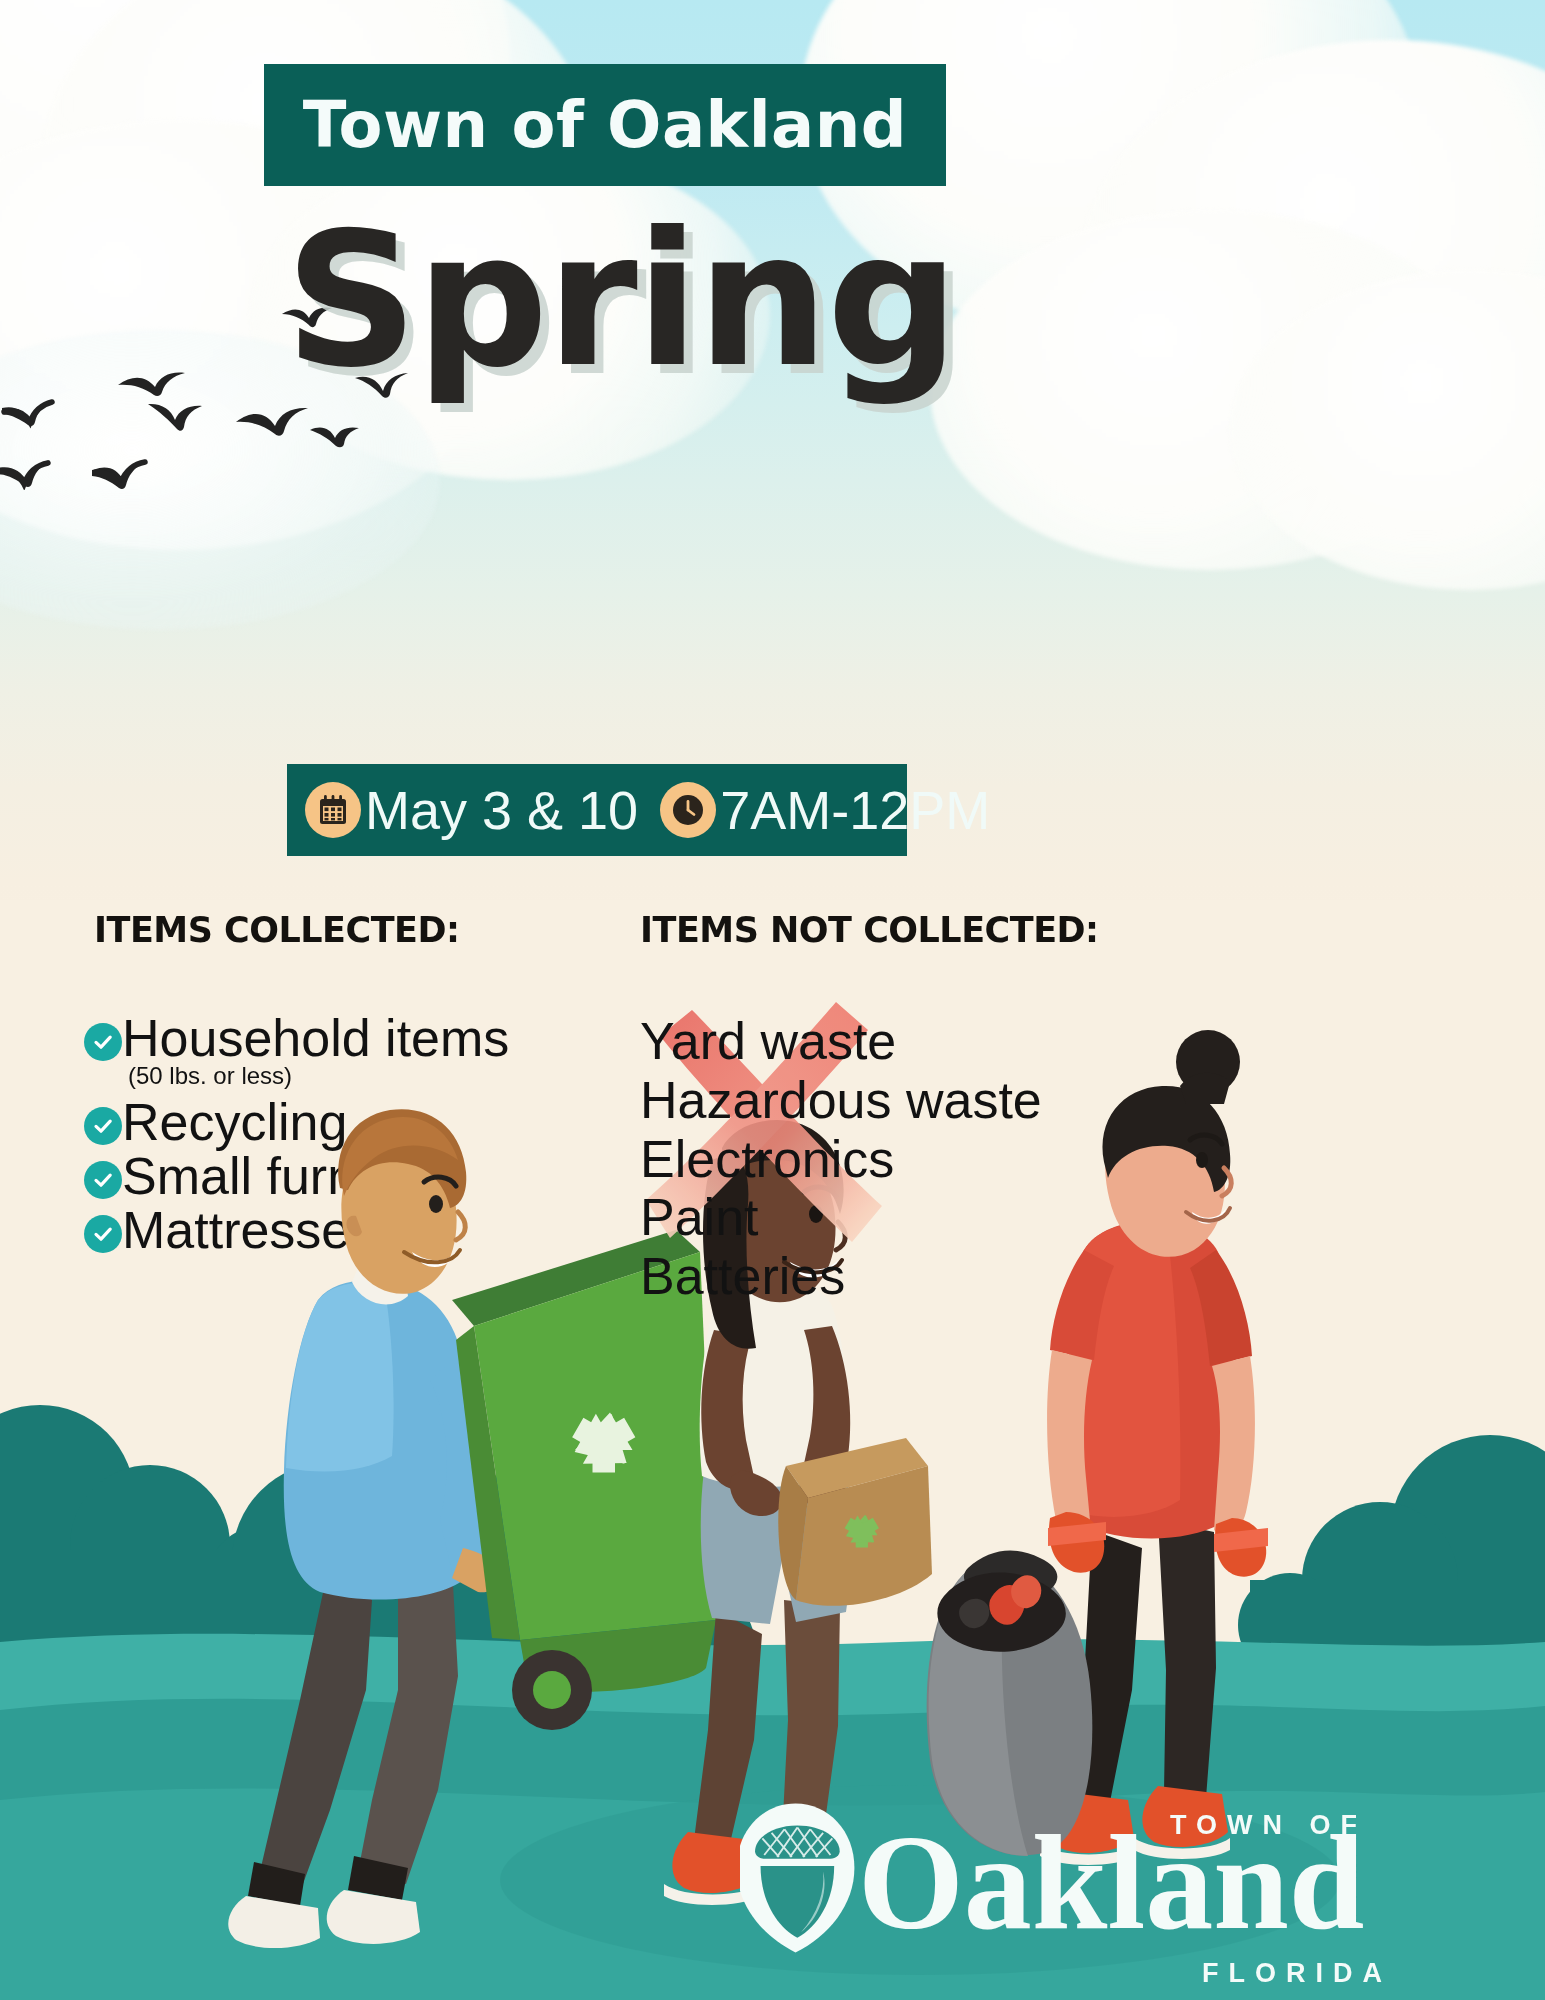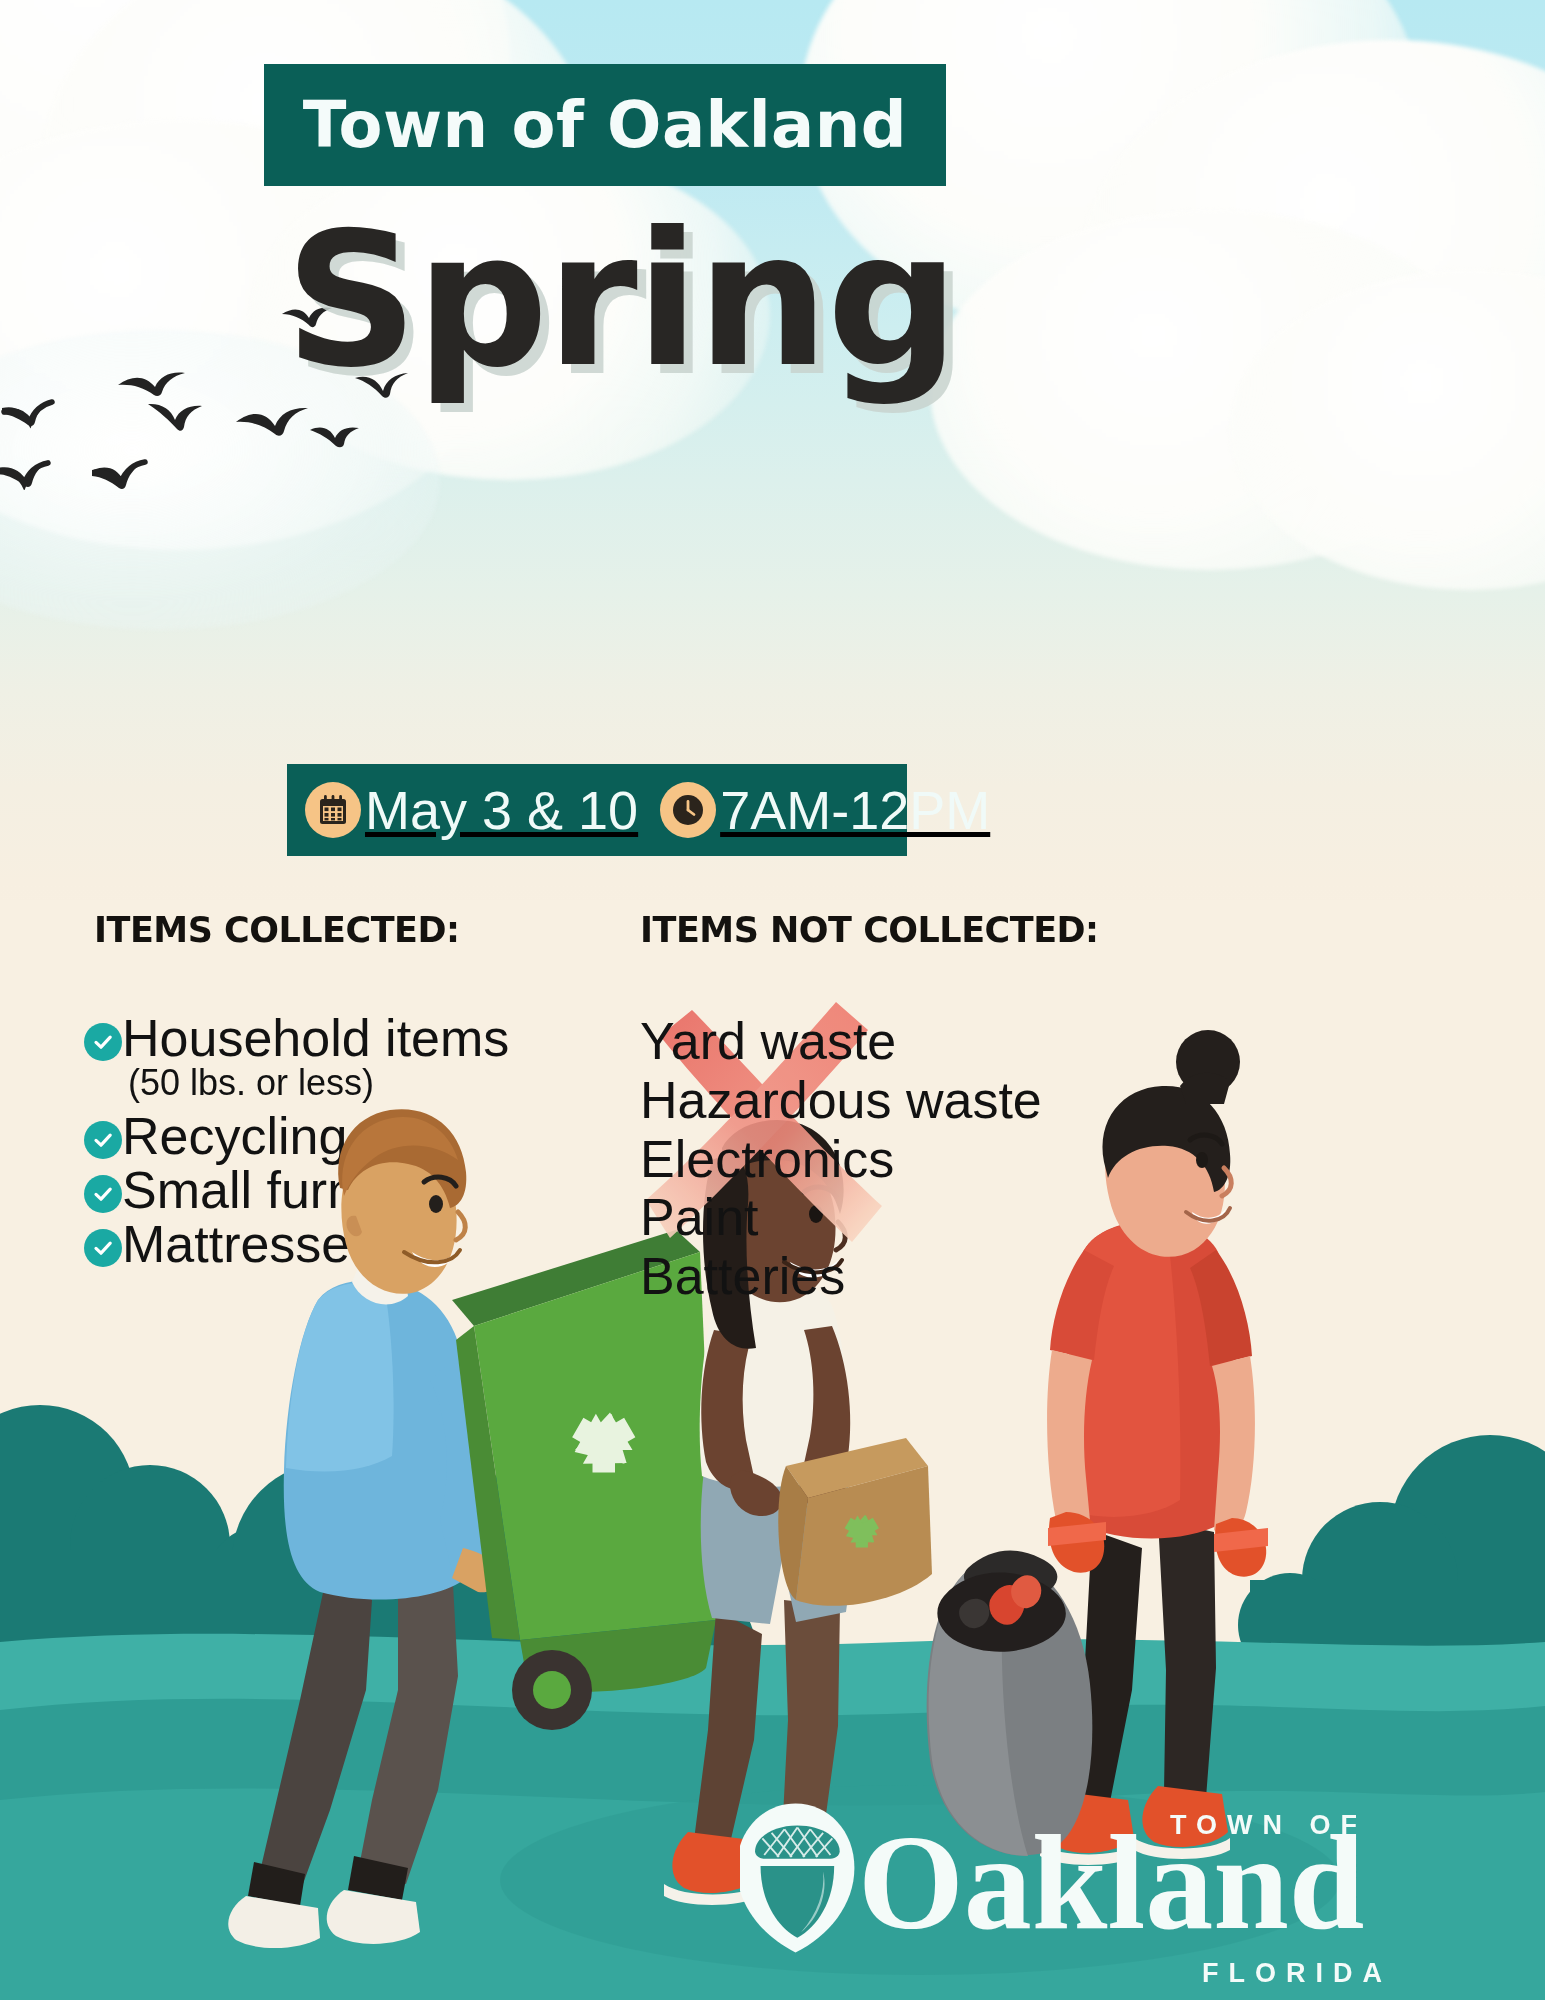--- a/index.html
+++ b/index.html
@@ -102,21 +102,20 @@
   .date-banner {
     position: absolute;
     left: 287px; top: 764px;
     width: 620px; height: 92px;
     background: #0a5f57;
     display: flex;
     align-items: center;
     gap: 0px;
     padding-left: 18px;
     box-sizing: border-box;
-    text-decoration: underline;
   }
   .pill-icon {
     width: 56px; height: 56px;
     border-radius: 50%;
     background: #f6c486;
     display: flex;
     align-items: center;
     justify-content: center;
     flex: none;
   }
@@ -162,21 +161,21 @@
     justify-content: center;
     margin-top: 11px;
   }
   .li-text {
     font-size: 52px;
     color: #121212;
     font-family: "Liberation Sans", sans-serif;
     white-space: nowrap;
   }
   .sub-note {
-    font-size: 36px;
+    font-size: 24px;
     color: #121212;
     margin-left: 44px;
     margin-top: -4px;
     margin-bottom: 6px;
     font-family: "Liberation Sans", sans-serif;
   }
 
   .no-list { position: relative; margin-top: 62px; }
   .no-item {
     font-size: 52px;

